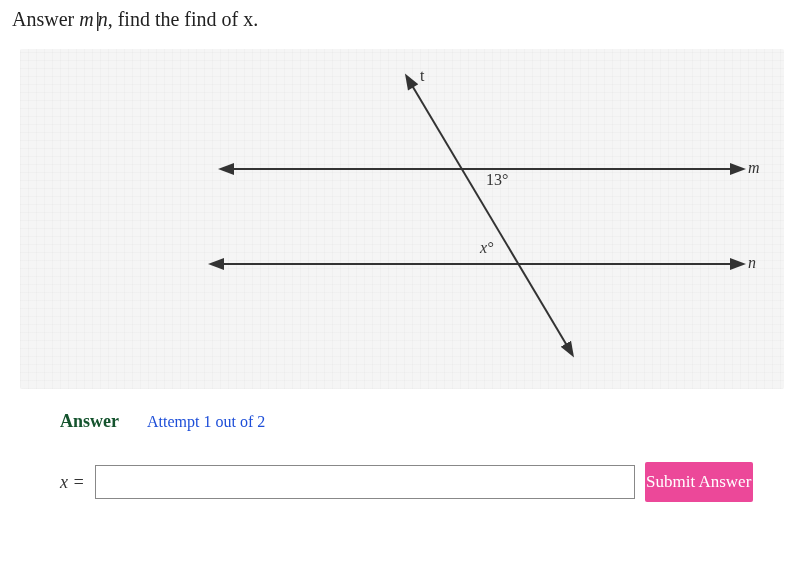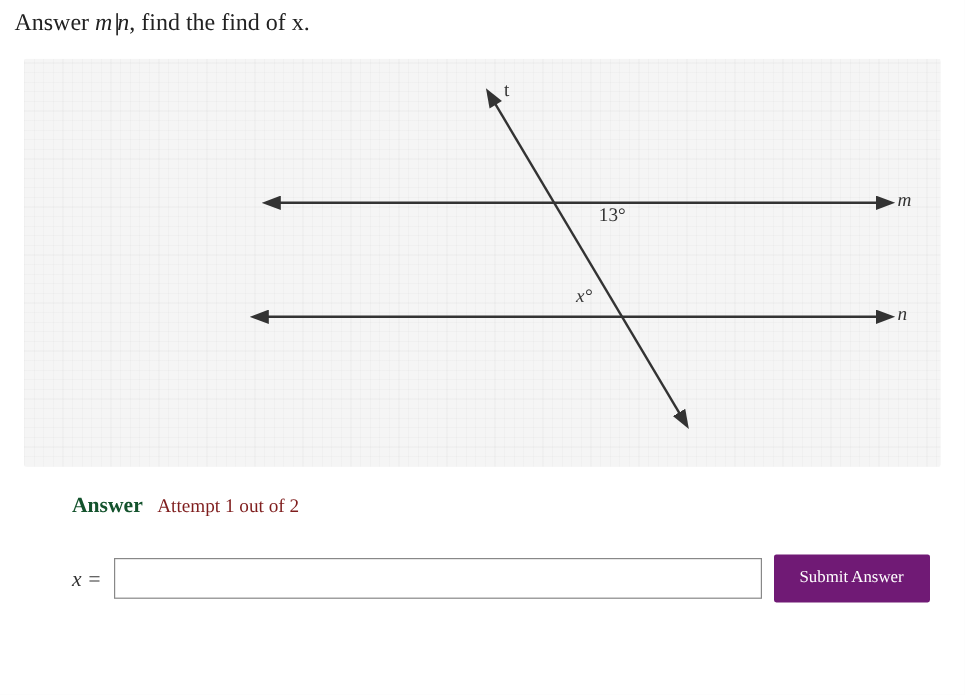--- a/index.html
+++ b/index.html
@@ -45,22 +45,22 @@
       padding: 22px 60px 0 60px;
       font-family: Georgia, serif;
     }
     .answer-label {
       font-weight: bold;
       font-size: 18px;
       color: #14532d;
     }
     .attempt {
       font-size: 16px;
-      color: #7f1d1d;
-      margin-left: 8px;
+      color: #1d4ed8;
+      margin-left: 24px;
       font-weight: normal;
     }
     .input-row {
       padding: 30px 0 0 60px;
       display: flex;
       align-items: center;
       gap: 10px;
     }
     .x-eq {
       font-style: italic;
@@ -70,26 +70,26 @@
     }
     .answer-input {
       width: 540px;
       height: 34px;
       border: 1px solid #888;
       background: #fff;
       padding: 4px 8px;
       font-size: 16px;
     }
     .submit {
-      background: #701a75;
+      background: #ec4899;
       color: #fff;
       border: none;
       height: 40px;
-      width: 130px;
-      font-size: 14px;
+      width: 108px;
+      font-size: 17px;
       font-family: Georgia, serif;
       cursor: pointer;
       border-radius: 2px;
     }
   </style>
 </head>
 <body>
 
 <div class="question">
   <span>Answer </span><span class="mvar">m</span><span class="parallel">||</span><span class="mvar">n</span><span>, find the find of x.</span>
@@ -108,21 +108,21 @@
 
     <line x1="200" y1="120" x2="720" y2="120" stroke="#333" stroke-width="2" marker-end="url(#arr)" marker-start="url(#arrS)"></line>
 
     <line x1="190" y1="215" x2="720" y2="215" stroke="#333" stroke-width="2" marker-end="url(#arr)" marker-start="url(#arrS)"></line>
 
     <line x1="385" y1="28" x2="550" y2="305" stroke="#333" stroke-width="2" marker-end="url(#arr)" marker-start="url(#arrS)"></line>
   </svg>
   <div class="dlabel" style="left:400px; top:18px;">t</div>
   <div class="dlabel italic" style="left:728px; top:110px;">m</div>
   <div class="dlabel italic" style="left:728px; top:205px;">n</div>
-  <div class="dlabel" style="left:479px; top:122px;">13°</div>
+  <div class="dlabel" style="left:466px; top:122px;">13°</div>
   <div class="dlabel italic" style="left:460px; top:190px;">x°</div>
 </div>
 
 <div class="answer-row">
   <span class="answer-label">Answer</span>
   <span class="attempt">Attempt 1 out of 2</span>
 </div>
 
 <div class="input-row">
   <span class="x-eq">x =</span>

